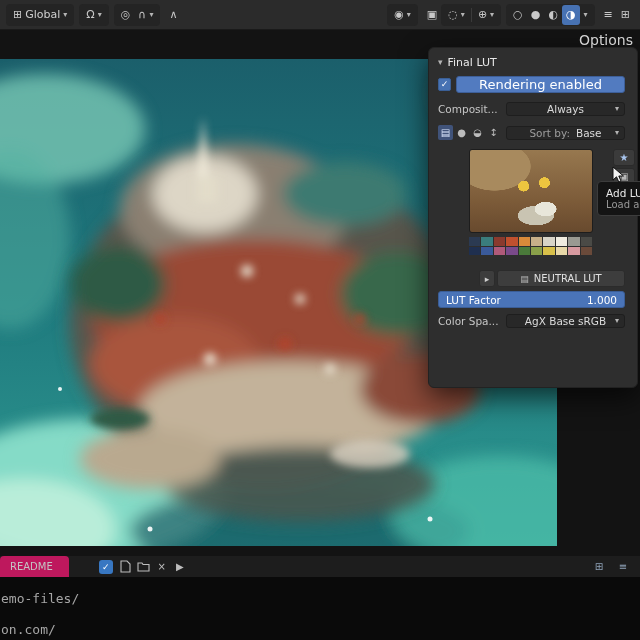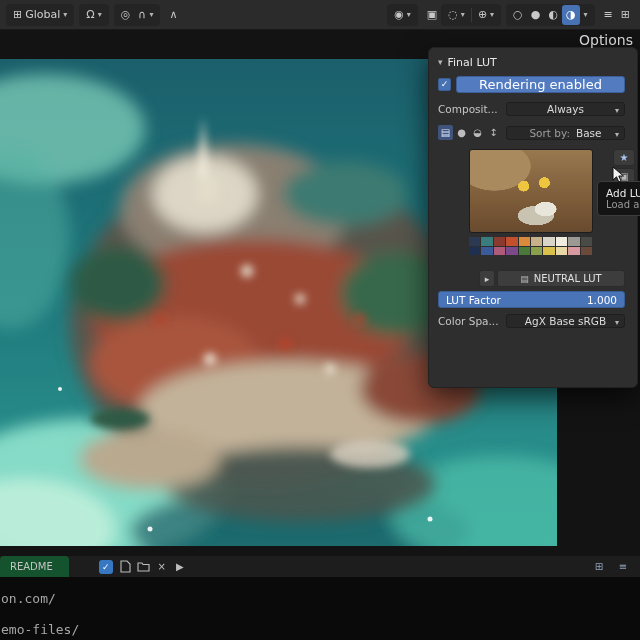--- a/index.html
+++ b/index.html
@@ -31,21 +31,21 @@
   .panel-header { display:flex; align-items:center; gap:5px; height:16px; margin-bottom:6px;
                   color:#e8e8e8; font-size:11px; }
   .panel-header .arr { font-size:9px; }
   .prow { display:flex; align-items:center; height:17px; margin-bottom:7px; }
   .chk { width:13px; height:13px; background:#4772b3; border:1px solid #3a5f96; border-radius:2px;
          color:#fff; font-size:9px; line-height:11px; text-align:center; margin-right:5px; }
   .btn-primary { flex:1; height:17px; background:#527bc0; border:1px solid #3d5f99; border-radius:3px;
                  color:#fff; font-size:13px; text-align:center; line-height:15px; }
   .flabel { width:68px; color:#c6c6c6; font-size:10.5px; }
   .dropdown { flex:1; height:14px; background:#282828; border:1px solid #1e1e1e; border-radius:3px;
-              color:#dadada; font-size:10.5px; display:flex; align-items:flex-end; justify-content:center;
+              color:#dadada; font-size:10.5px; display:flex; align-items:center; justify-content:center;
               position:relative; }
   .dropdown .arr { position:absolute; right:5px; }
   .dropdown .dim { color:#9d9d9d; margin-right:6px; }
   .mini-icons { display:flex; gap:1px; margin-right:5px; }
   .mini-icon { width:15px; height:15px; border-radius:2px; display:flex; align-items:center;
                justify-content:center; font-size:10px; color:#bdbdbd; }
   .mini-icon.active { background:#40537a; color:#dce8ff; }
 
   .asset-zone { position:relative; height:105px; margin-bottom:16px; }
   .thumb { position:absolute; left:31px; top:0; width:124px; height:84px; border-radius:3px;
@@ -87,21 +87,21 @@
   
   .tooltip { position:absolute; left:597px; top:181px; width:120px; background:#141414;
              border:1px solid #3c3c3c; border-radius:4px; padding:5px 8px; z-index:8; }
   .tooltip .t1 { color:#e9e9e9; font-size:10.5px; white-space:nowrap; }
   .tooltip .t2 { color:#979797; font-size:10px; white-space:nowrap; }
   .cursor { position:absolute; left:612px; top:166px; z-index:9; }
 
   
   .editor-bar { position:absolute; top:556px; left:0; width:640px; height:21px; background:#1d1d1d;
                 display:flex; align-items:center; z-index:2; }
-  .etab { height:21px; background:#14532d; border-radius:4px 4px 0 0; color:#c4c4c4; font-size:10px;
+  .etab { height:21px; background:#be185d; border-radius:4px 4px 0 0; color:#c4c4c4; font-size:10px;
           display:flex; align-items:center; padding:0 16px 0 10px; margin-right:30px; }
   .ebtn { display:flex; align-items:center; justify-content:center; width:18px; height:16px;
           color:#bdbdbd; font-size:10px; }
   .shield { width:14px; height:14px; background:#3877c2; border-radius:3px; color:#fff; font-size:9px;
             line-height:14px; text-align:center; margin-right:4px; }
   .e-right { margin-left:auto; display:flex; gap:6px; padding-right:8px; }
   .e-right .ebtn { color:#8fa3b8; }
 
   .console { position:absolute; top:577px; left:0; width:640px; height:63px; background:#0a0a0a;
              color:#a6a6a6; font-family:"DejaVu Sans Mono", monospace; font-size:13px; z-index:2; }
@@ -370,17 +370,17 @@
     </span>
     <span class="ebtn">×</span>
     <span class="ebtn">▶</span>
     <div class="e-right">
       <span class="ebtn">⊞</span>
       <span class="ebtn">≡</span>
     </div>
   </div>
 
   <div class="console">
+    <div class="cline">emo-files/</div>
     <div class="cline">on.com/</div>
-    <div class="cline">emo-files/</div>
   </div>
 
 </div>
 
 </body></html>

